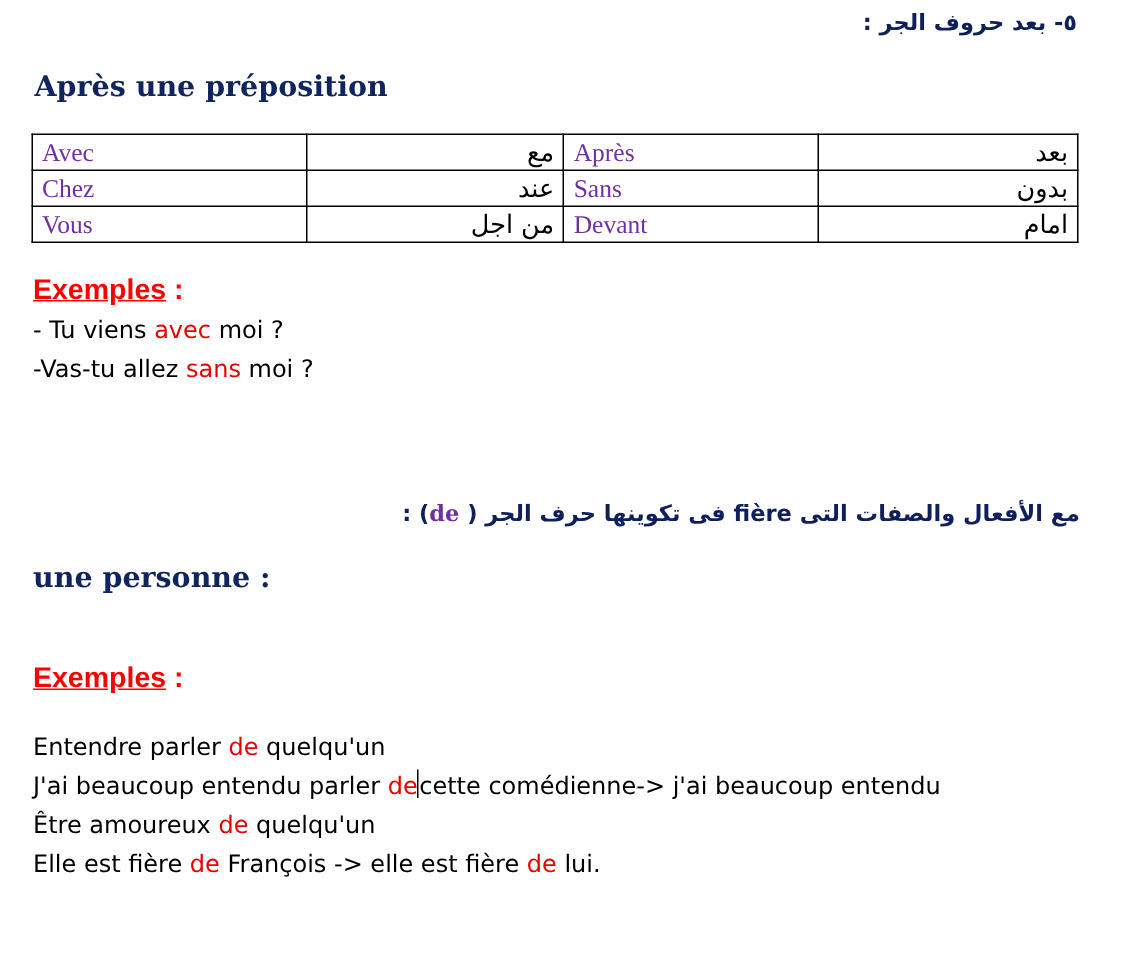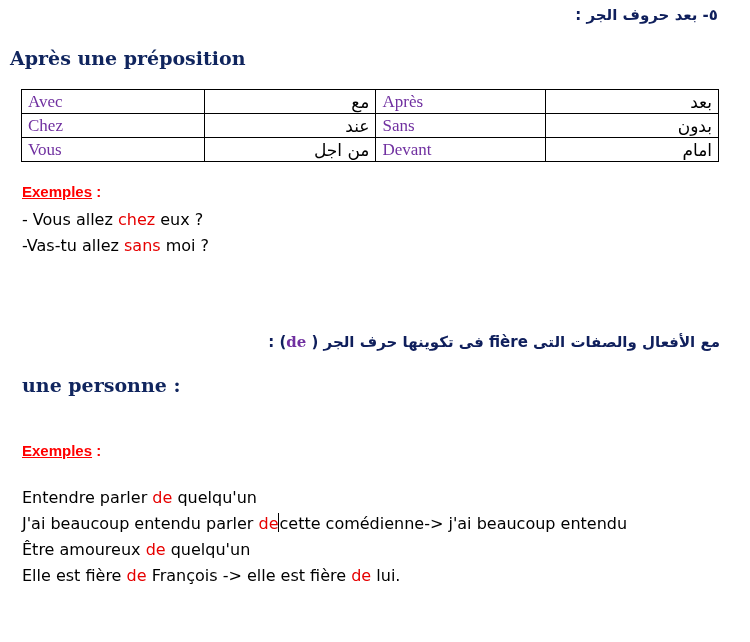--- a/index.html
+++ b/index.html
@@ -4,33 +4,33 @@
 <style>
   html, body { margin:0; padding:0; background:#ffffff; }
   body { width:750px; height:642px; position:relative; overflow:hidden; }
   .abs { position:absolute; }
   .ar-heading { font-family:"DejaVu Sans", sans-serif; font-weight:bold; color:#0f1f5c; font-size:15px; direction:rtl; white-space:nowrap; }
   .fr-heading { font-family:"DejaVu Serif", serif; font-weight:bold; color:#10255e; font-size:19px; line-height:24px; }
   table.prep { border-collapse:collapse; position:absolute; left:21px; top:89px; width:698px; }
   table.prep td { border:1.5px solid #000; height:23px; padding:0 6px; font-size:17px; line-height:22px; }
   td.fr { font-family:"Liberation Serif", serif; color:#7030a0; text-align:left; }
   td.ar { font-family:"DejaVu Sans", sans-serif; color:#000; text-align:right; direction:rtl; font-size:14px; }
-  .ex-title { font-family:"Liberation Sans", sans-serif; font-weight:bold; color:#ff0000; font-size:15px; }
+  .ex-title { font-family:"Liberation Sans", sans-serif; font-weight:bold; color:#ff0000; font-size:19px; }
   .ex-title .u { text-decoration:underline; }
   .line { font-family:"DejaVu Sans", sans-serif; font-size:16px; color:#000; white-space:nowrap; line-height:26px; }
   .red { color:#e60000; }
   .purple { color:#7030a0; font-family:"DejaVu Serif", serif; }
   .cursor { display:inline-block; width:1px; height:19px; background:#000; vertical-align:-3px; }
 </style>
 </head>
 <body>
 
 <div class="abs ar-heading" style="right:32px; top:6px;text-align:right;">٥- بعد حروف الجر :</div>
 
-<div class="abs fr-heading" style="left:10px; top:46px;">Après une préposition</div>
+<div class="abs fr-heading" style="left:23px; top:46px;">Après une préposition</div>
 
 <table class="prep">
   <colgroup>
       <col style="width:183px">
       <col style="width:172px">
       <col style="width:170px">
       <col style="width:173px">
     </colgroup>
   <tbody>
       <tr>
@@ -52,21 +52,21 @@
     <td class="ar">امام</td>
   </tr>
 </tbody>
   </table>
 
 <div class="abs ex-title" style="left:22px; top:183px;">
   <span class="u">Exemples</span><span> :</span>
 </div>
 
 <div class="abs" style="left:22px; top:207px;">
-  <div class="line"><span>- Vous allez </span><span class="red">chez</span><span> eux ?</span></div>
+  <div class="line"><span>- Tu viens </span><span class="red">avec</span><span> moi ?</span></div>
   <div class="line"><span>-Vas-tu allez </span><span class="red">sans</span><span> moi ?</span></div>
 </div>
 
 <div class="abs ar-heading" style="right:30px; top:333px;">
   <span>مع الأفعال والصفات التى fière فى تكوينها حرف الجر ( </span><span class="purple">de</span><span>) :</span>
 </div>
 
 <div class="abs fr-heading" style="left:22px; top:373px;">
   <div>une personne :</div>
 </div>

